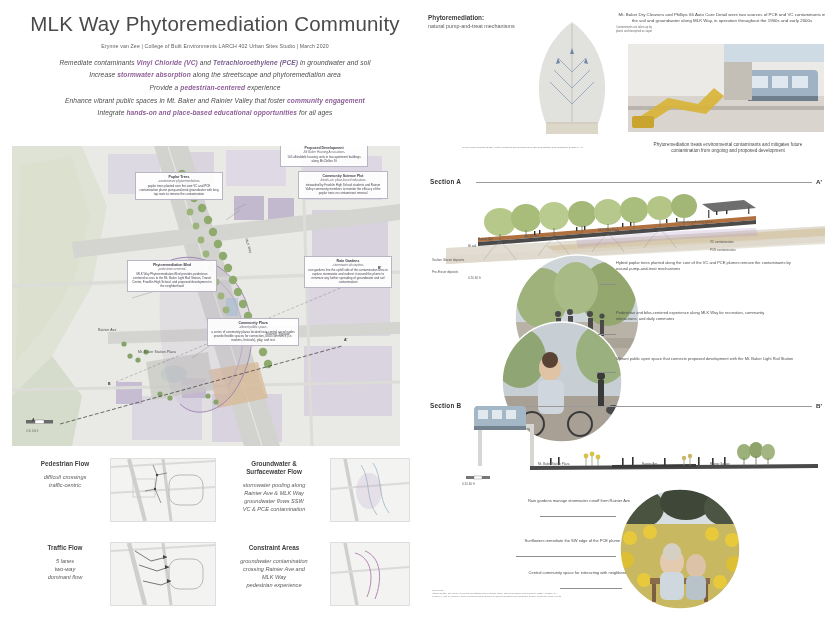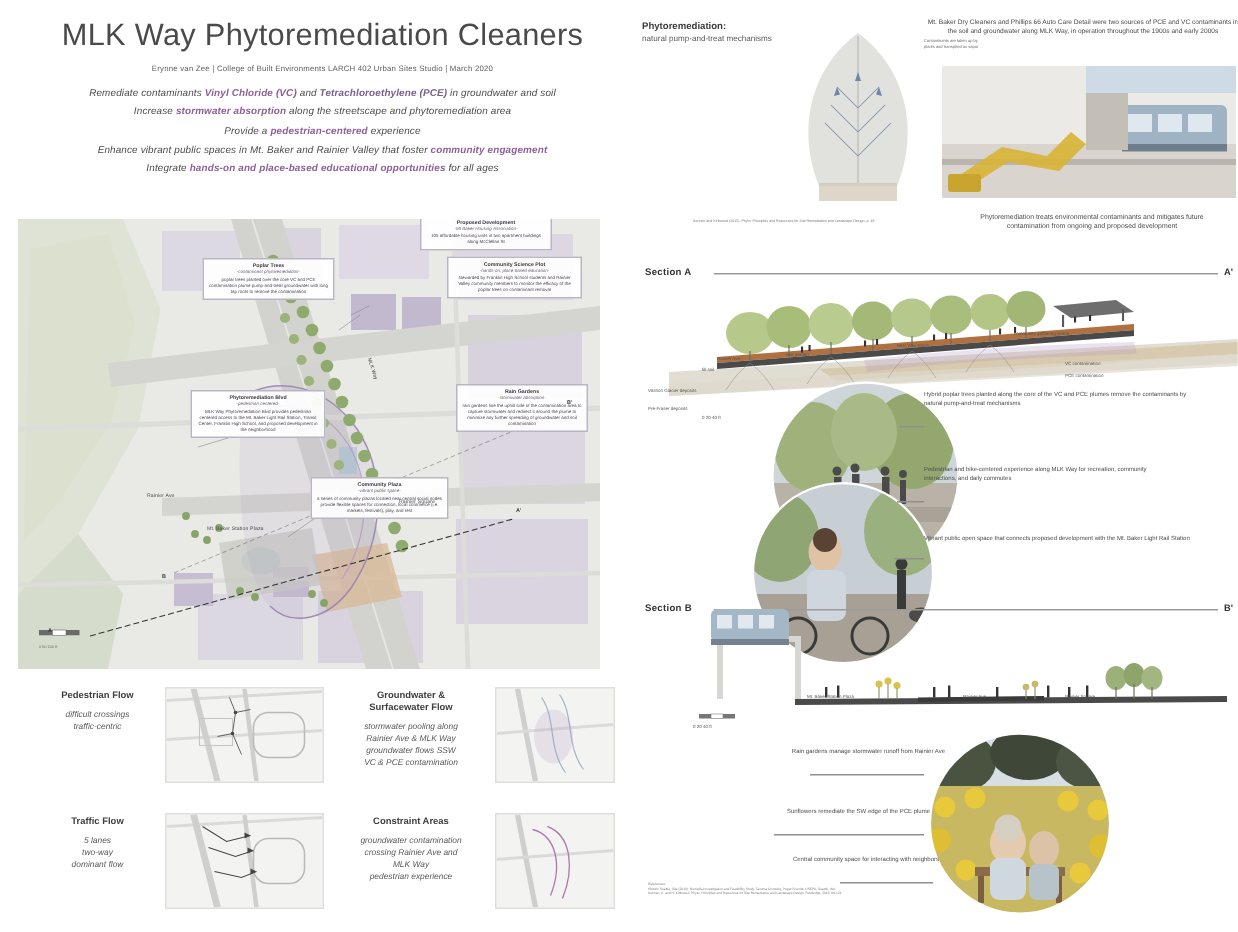--- a/index.html
+++ b/index.html
@@ -75,21 +75,21 @@
   .strat{position:absolute;font-size:3.0px;color:#555;}
 
   .footer{position:absolute;left:432px;top:589px;width:200px;font-size:2.2px;color:#808080;line-height:1.45;}
 </style>
 </head>
 <body>
 
 <div class="board">
 
   <div class="title-block">
-    <div class="poster-title">MLK Way Phytoremediation Cleaners</div>
+    <div class="poster-title">MLK Way Phytoremediation Community</div>
     <div class="poster-credit">Erynne van Zee | College of Built Environments LARCH 402 Urban Sites Studio | March 2020</div>
     <div class="goals">
       <div class="goal"><span>Remediate contaminants </span><span class="hl">Vinyl Chloride (VC)</span><span> and </span><span class="hl2">Tetrachloroethylene (PCE)</span><span> in groundwater and soil</span></div>
       <div class="goal"><span>Increase </span><span class="hl">stormwater absorption</span><span> along the streetscape and phytoremediation area</span></div>
       <div class="goal"><span>Provide a </span><span class="hl">pedestrian-centered</span><span> experience</span></div>
       <div class="goal"><span>Enhance vibrant public spaces in Mt. Baker and Rainier Valley that foster </span><span class="hl">community engagement</span></div>
       <div class="goal"><span>Integrate </span><span class="hl">hands-on and place-based educational opportunities</span><span> for all ages</span></div>
     </div>
   </div>
 

